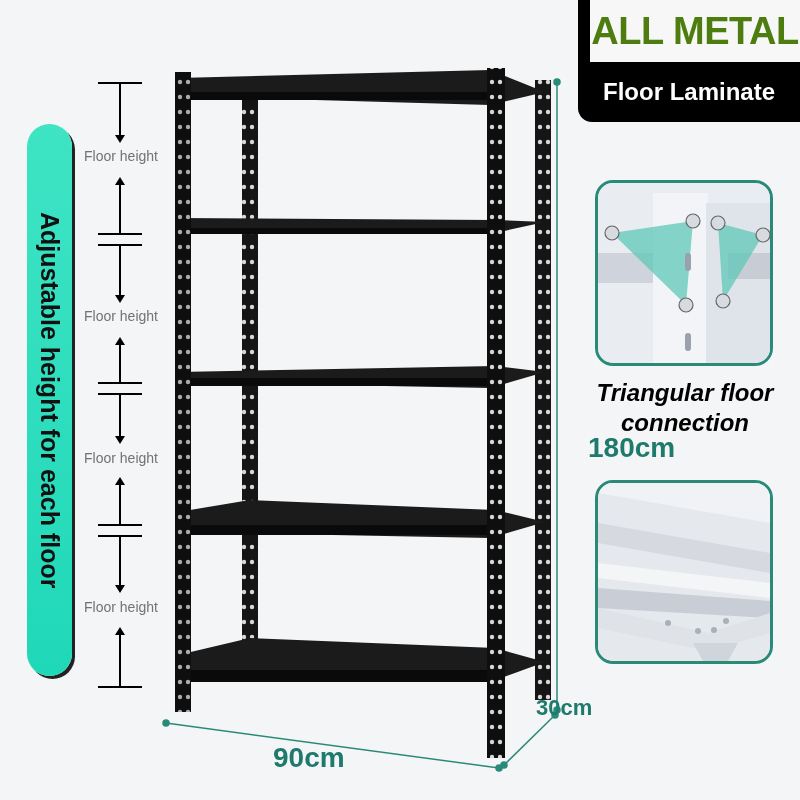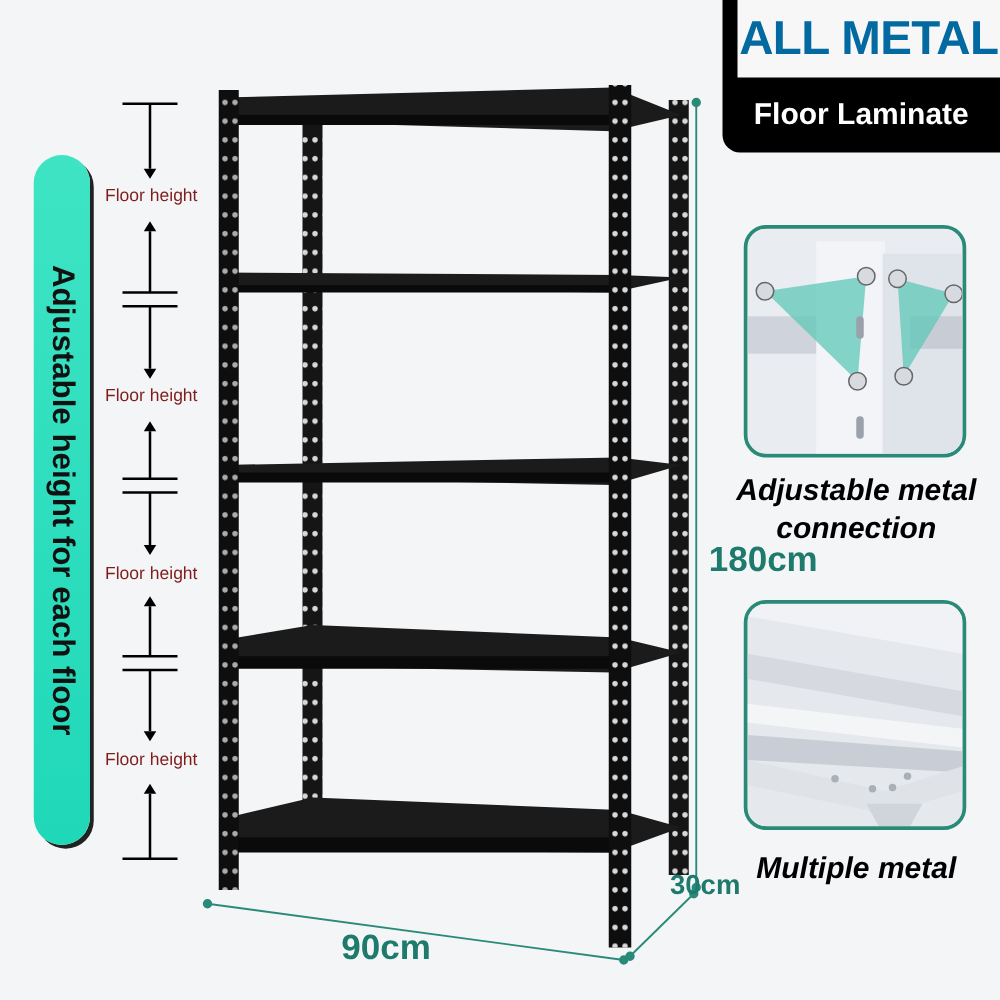--- a/index.html
+++ b/index.html
@@ -1,27 +1,27 @@
 <!DOCTYPE html>
 <html><head>
 <meta charset="utf-8">
 <style>
   html, body { margin:0; padding:0; }
   body { width:800px; height:800px; background:#f4f5f6; position:relative; overflow:hidden; font-family:"Liberation Sans", sans-serif; }
   .abs { position:absolute; }
   
   .badge { left:578px; top:0; width:222px; height:122px; background:#000; border-bottom-left-radius:14px; }
-  .badge-top { left:590px; top:0; width:210px; height:62px; background:#f7f7f7; display:flex; align-items:center; justify-content:center; font-weight:bold; font-size:38px; color:#0369a1; letter-spacing:-0.5px; }
+  .badge-top { left:590px; top:0; width:210px; height:62px; background:#f7f7f7; display:flex; align-items:center; justify-content:center; font-weight:bold; font-size:38px; color:#4d7c0f; letter-spacing:-0.5px; }
   .badge-bottom { left:578px; top:66px; width:222px; height:52px; display:flex; align-items:center; justify-content:center; color:#fff; font-weight:bold; font-size:24px; }
   
   .pill { left:27px; top:124px; width:45px; height:552px; border-radius:24px; background:linear-gradient(180deg,#3ee4c4 0%,#1fd8b8 100%); box-shadow:3px 3px 0 #222; }
   .pill-text { left:27px; top:124px; width:45px; height:552px; display:flex; align-items:center; justify-content:center; }
   .pill-text span { writing-mode:vertical-rl; font-weight:bold; font-size:25px; color:#111; white-space:nowrap; }
   
-  .fh-label { font-size:14px; color:#7f1d1d; width:96px; text-align:center; left:73px; }
+  .fh-label { font-size:14px; color:#737373; width:96px; text-align:center; left:73px; }
   .dim { font-weight:bold; font-size:28px; color:#1d7a6c; }
   .feature-card { border:3px solid #2a8a78; border-radius:18px; overflow:hidden; background:#e8ebef; }
   .feature-caption { font-weight:bold; font-style:italic; font-size:24px; color:#000; text-align:center; line-height:30px; }
 </style>
 </head>
 <body>
 
 <div class="abs badge"></div>
 <div class="abs badge-top">ALL METAL</div>
 <div class="abs badge-bottom">Floor Laminate</div>
@@ -103,21 +103,21 @@
     <circle cx="557" cy="82" r="3"></circle>
       <circle cx="557" cy="710" r="3"></circle>
     <line x1="166" y1="723" x2="499" y2="768"></line>
     <circle cx="166" cy="723" r="3"></circle>
       <circle cx="499" cy="768" r="3"></circle>
     <line x1="504" y1="765" x2="555" y2="715"></line>
     <circle cx="504" cy="765" r="3"></circle>
       <circle cx="555" cy="715" r="3"></circle>
   </g>
 </svg>
-<div class="abs dim" style="left:567px;top:432px">180cm</div>
+<div class="abs dim" style="left:588px;top:432px">180cm</div>
 <div class="abs dim" style="left:273px;top:742px">90cm</div>
 <div class="abs dim" style="left:536px;top:695px;font-size:22px">30cm</div>
 
 <div class="abs feature-card" style="left:595px;top:180px;width:172px;height:180px">
   <svg width="172" height="180">
     <rect width="172" height="180" fill="#e9ecf1"></rect>
     <rect x="0" y="70" width="60" height="30" fill="#cfd4dc"></rect>
     <rect x="55" y="10" width="55" height="170" fill="#f3f4f7"></rect>
     <rect x="108" y="20" width="64" height="160" fill="#dfe3ea"></rect>
     <rect x="130" y="70" width="42" height="26" fill="#c7ccd5"></rect>
@@ -129,21 +129,21 @@
         <circle cx="88" cy="122" r="7"></circle>
       <circle cx="120" cy="40" r="7"></circle>
         <circle cx="165" cy="52" r="7"></circle>
         <circle cx="125" cy="118" r="7"></circle>
     </g>
     <rect x="87" y="70" width="6" height="18" rx="3" fill="#9aa1ab"></rect>
     <rect x="87" y="150" width="6" height="18" rx="3" fill="#9aa1ab"></rect>
   </svg>
 </div>
 <div class="abs feature-caption" style="left:585px;top:378px;width:200px">
-  <div>Adjustable metal</div>
+  <div>Triangular floor</div>
   <div>connection</div>
 </div>
 
 <div class="abs feature-card" style="left:595px;top:480px;width:172px;height:178px">
   <svg width="172" height="178">
     <rect width="172" height="178" fill="#e5e8ec"></rect>
     <polygon points="0,0 172,0 172,40 0,10" fill="#f0f2f5"></polygon>
     <polygon points="0,40 172,70 172,90 0,60" fill="#d6dae0"></polygon>
     <polygon points="0,80 172,100 172,115 0,95" fill="#f4f5f7"></polygon>
     <polygon points="0,105 172,118 172,135 0,125" fill="#c9ced6"></polygon>
@@ -151,14 +151,13 @@
     <polygon points="95,160 140,160 130,178 105,178" fill="#d0d4db"></polygon>
     <g fill="#aab0b8">
         <circle cx="70" cy="140" r="3"></circle>
         <circle cx="100" cy="148" r="3"></circle>
         <circle cx="116" cy="147" r="3"></circle>
         <circle cx="128" cy="138" r="3"></circle>
       </g>
   </svg>
 </div>
 <div class="abs feature-caption" style="left:585px;top:680px;width:200px">
-  <div>Multiple metal</div>
 </div>
 
 </body></html>

